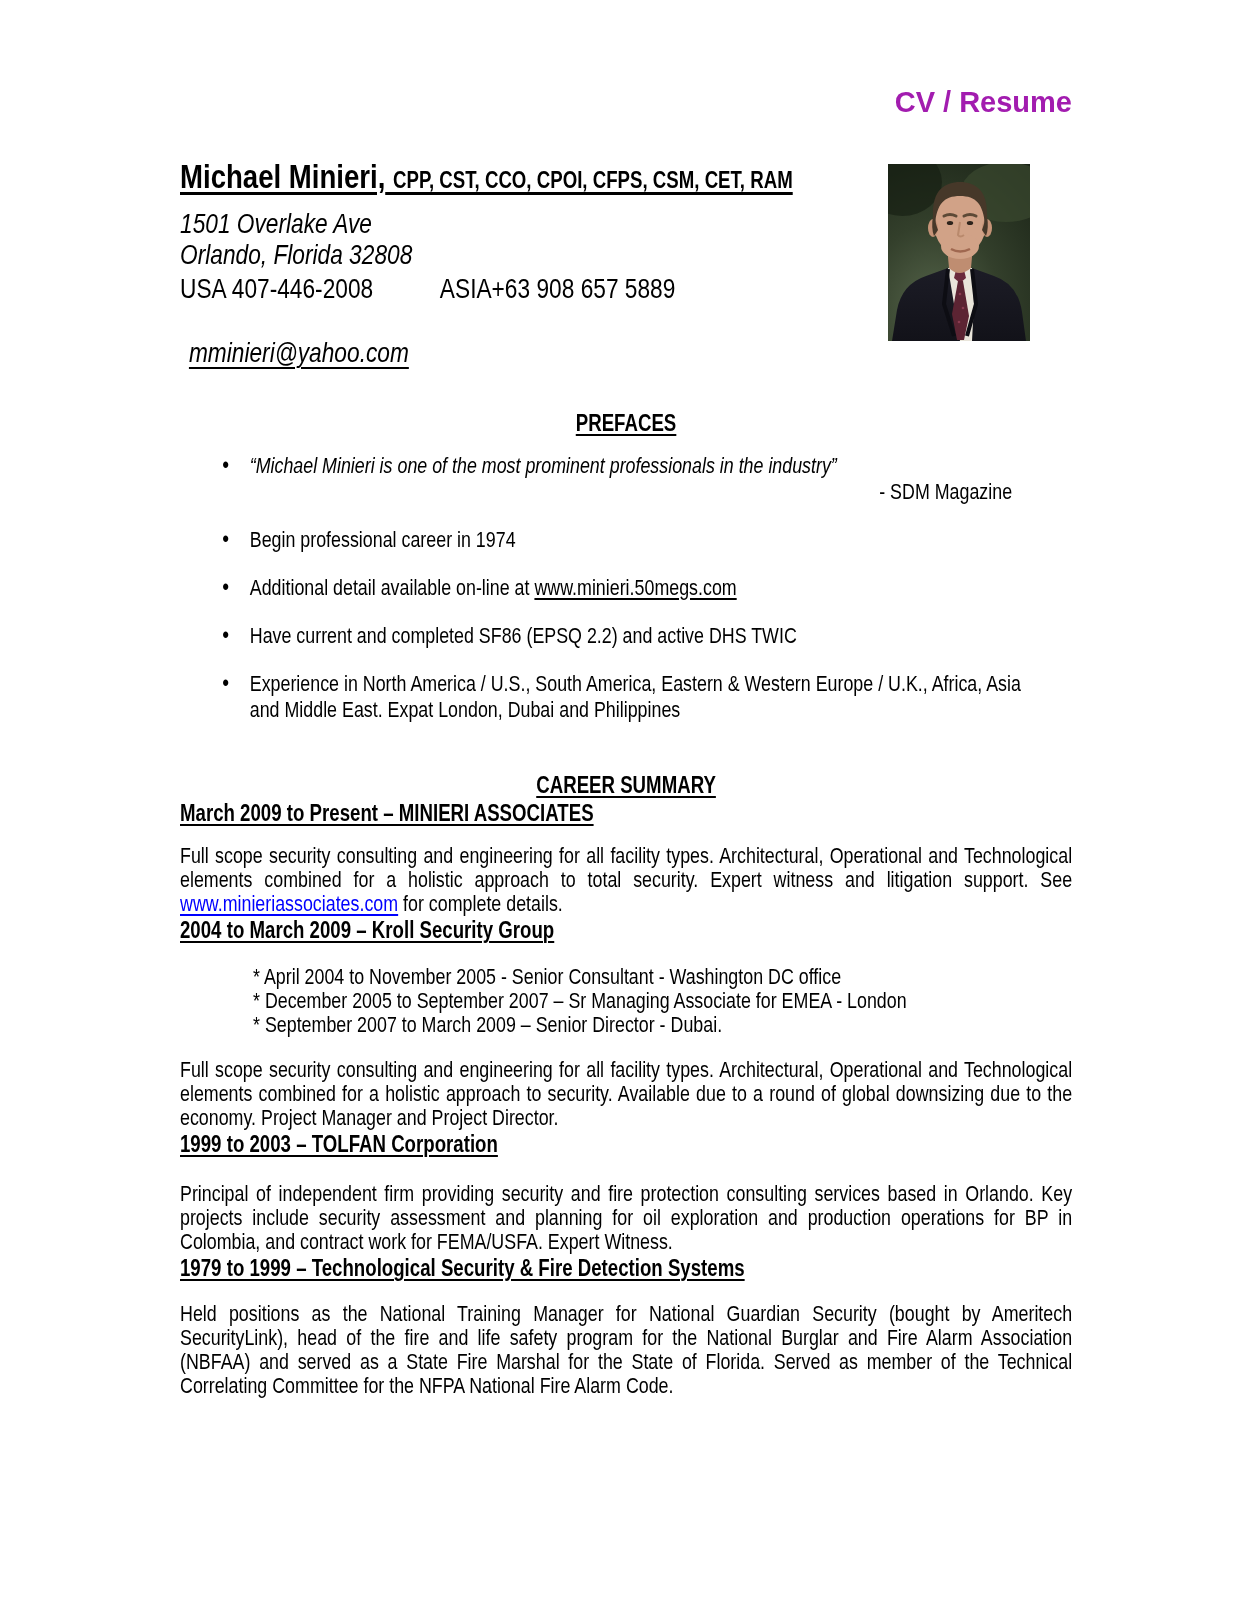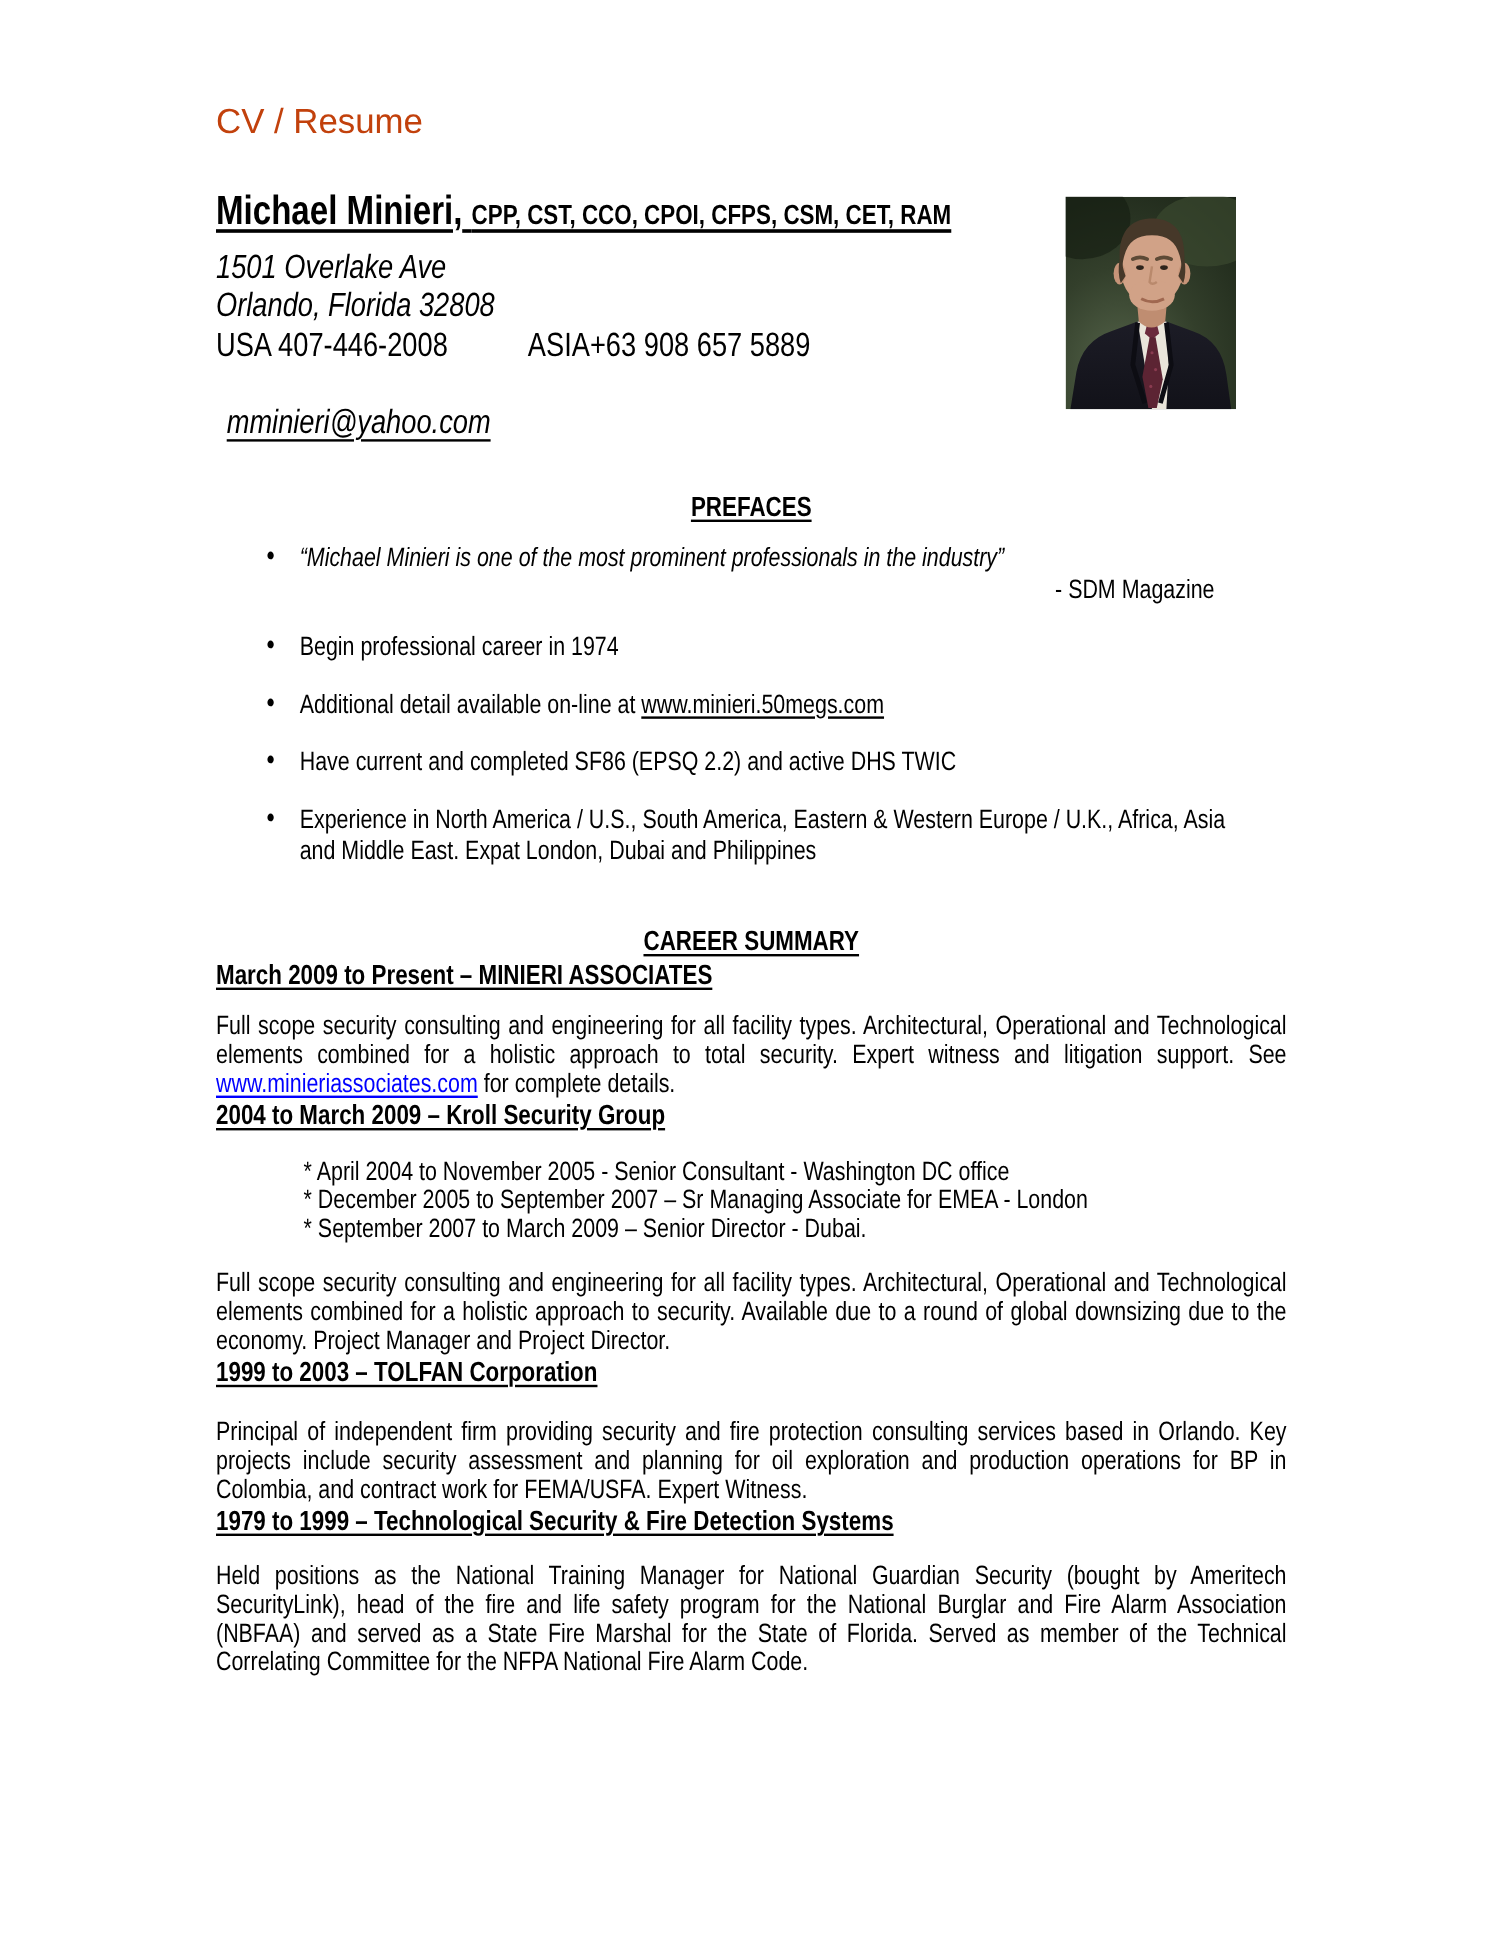--- a/index.html
+++ b/index.html
@@ -6,22 +6,22 @@
   .page{
     position:relative;width:1250px;height:1617px;background:#ffffff;
     font-family:"Liberation Sans","DejaVu Sans",sans-serif;color:#000;
     overflow:hidden;
   }
   .content{position:absolute;left:180px;top:0;width:892px;}
   
   .cond{transform:scaleX(0.811);transform-origin:0 0;width:1100px;}
 
   h1.title{
-    margin:87px 0 0;font-size:29px;line-height:30px;font-weight:normal;
-    color:#c2410c;text-align:left;
+    margin:87px 0 0;font-size:29px;line-height:30px;font-weight:bold;
+    color:#a21caf;text-align:right;
   }
   .name-line{margin-top:39px;font-size:34px;line-height:40px;font-weight:bold;white-space:nowrap;}
   .name-underline{text-decoration:underline;text-decoration-thickness:3px;text-underline-offset:4px;}
   .credentials{font-size:23px;}
   .addr{font-style:italic;font-size:28px;line-height:31px;}
   .addr-first{margin-top:8px;}
   .phone-line{margin-top:3px;font-size:28px;line-height:31px;white-space:nowrap;}
   .phone-usa{display:inline-block;margin-right:76px;}
   .email-line{margin-top:33px;font-size:28px;line-height:31px;padding-left:11px;}
   .email{

